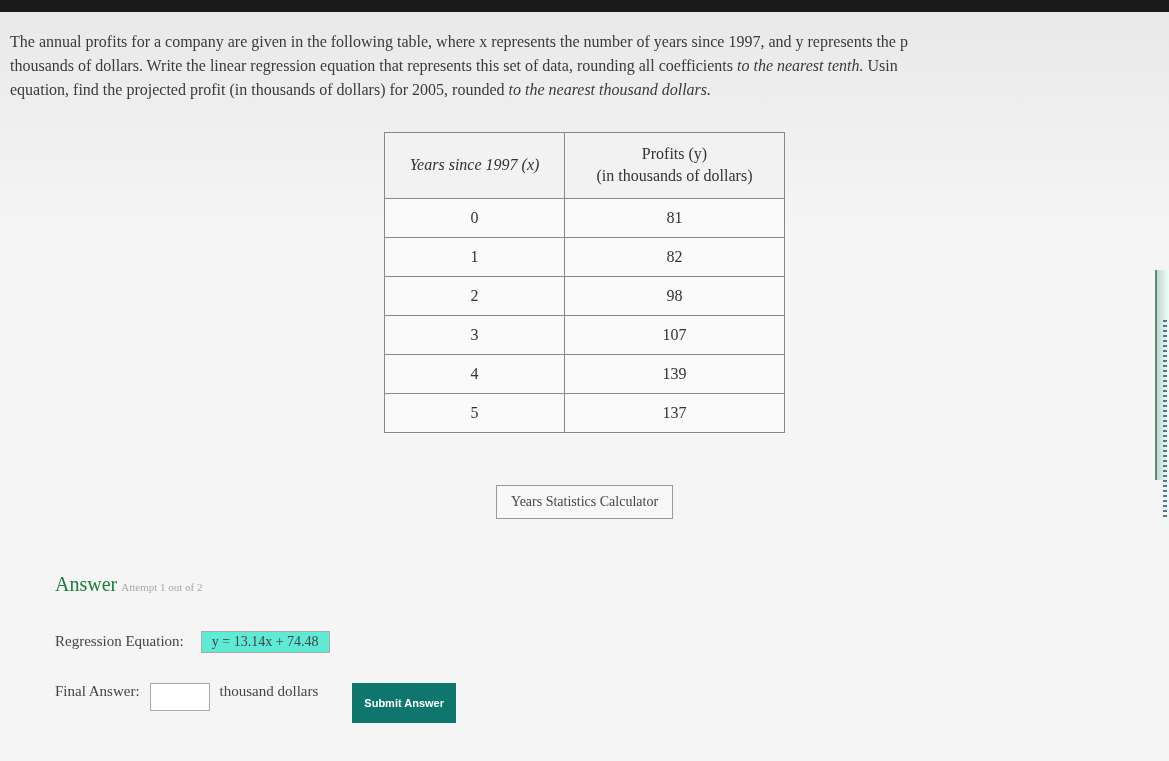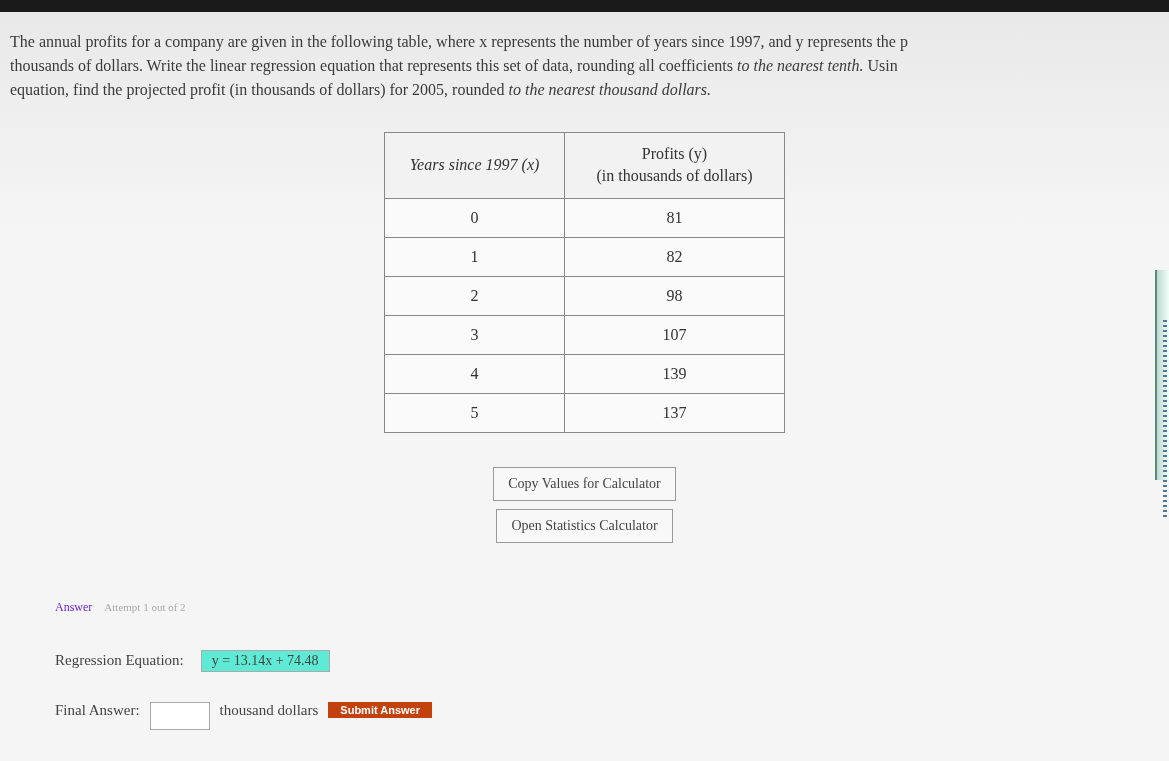--- a/index.html
+++ b/index.html
@@ -70,28 +70,27 @@
       font-size: 14px;
       color: #444;
       font-family: Georgia, serif;
       margin: 4px auto;
       cursor: pointer;
     }
     .answer-section {
       padding-left: 45px;
     }
     .answer-label {
-      font-size: 12px;
-      color: #6d28d9;
+      font-size: 20px;
+      color: #15803d;
       font-family: Georgia, serif;
     }
     .attempt-text {
       font-size: 11px;
       color: #aaa;
-      margin-left: 8px;
     }
     .regression-row {
       margin-top: 35px;
       font-size: 15px;
       color: #444;
       display: flex;
       align-items: center;
       gap: 17px;
     }
     .equation-box {
@@ -108,28 +107,29 @@
       align-items: flex-start;
       gap: 10px;
     }
     .answer-input {
       width: 60px;
       height: 28px;
       border: 1px solid #aaa;
       background: #fff;
     }
     .submit-btn {
-      background: #c2410c;
+      background: #0f766e;
       color: #fff;
       border: none;
-      padding: 2px 12px;
+      padding: 14px 12px;
       font-size: 11px;
       font-family: Arial, sans-serif;
       font-weight: bold;
       cursor: pointer;
+      margin-left: 24px;
     }
     .right-edge {
       position: absolute;
       right: 0;
       top: 270px;
       width: 14px;
       height: 210px;
       background: linear-gradient(to right, #c0d8d0, #f0fff8);
       border-left: 2px solid #5a8a7a;
     }
@@ -187,22 +187,22 @@
           <td>139</td>
         </tr>
       <tr>
           <td>5</td>
           <td>137</td>
         </tr>
     </tbody>
   </table>
 
   <div class="buttons-center">
-    <div class="outlined-btn">Copy Values for Calculator</div><br>
-    <div class="outlined-btn">Open Statistics Calculator</div>
+    <br>
+    <div class="outlined-btn">Years Statistics Calculator</div>
   </div>
 
   <div class="answer-section">
     <div>
       <span class="answer-label">Answer</span>
       <span class="attempt-text">Attempt 1 out of 2</span>
     </div>
 
     <div class="regression-row">
       <span>Regression Equation:</span>

